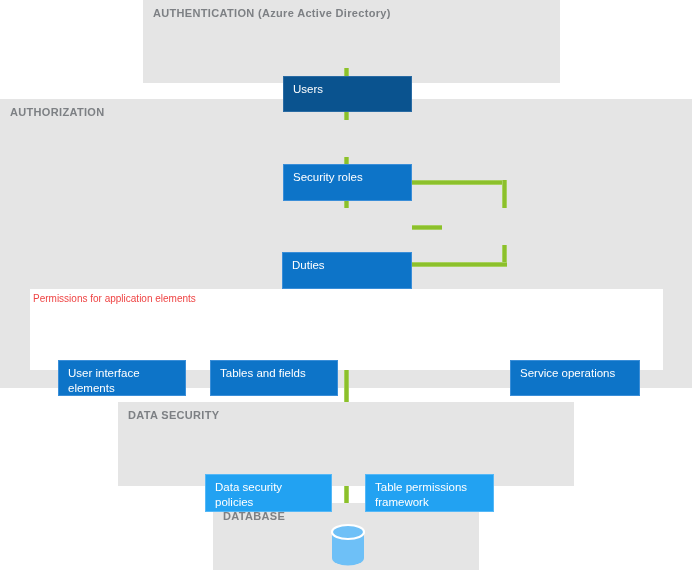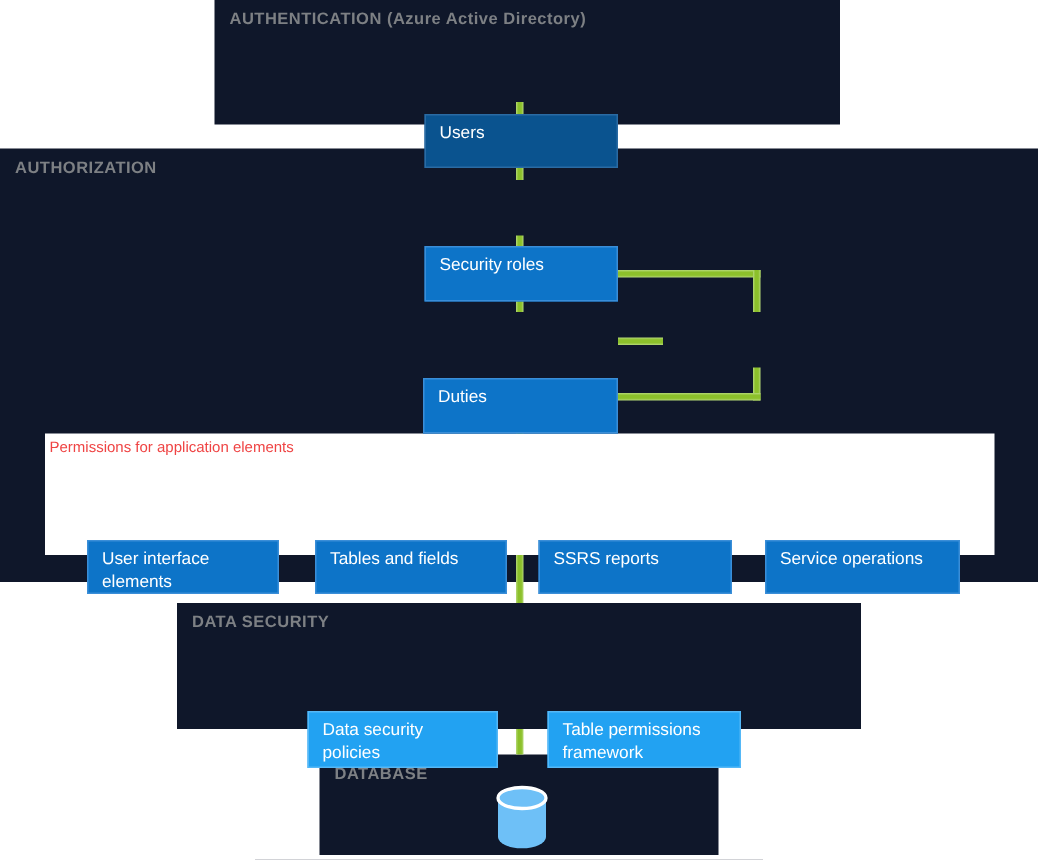--- a/index.html
+++ b/index.html
@@ -1,20 +1,20 @@
 <!DOCTYPE html>
 <html><head>
 <meta charset="utf-8">
 <style>
   html,body{margin:0;padding:0;background:#ffffff;}
   .canvas{
     position:relative;width:692px;height:573px;background:#ffffff;overflow:hidden;
     font-family:"Liberation Sans","DejaVu Sans",sans-serif;
   }
-  .section{position:absolute;background:#0f172a;z-index:1;}
+  .section{position:absolute;background:#e5e5e5;z-index:1;}
   .section-label{
     padding:7px 0 0 10px;font-size:11px;font-weight:bold;color:#7d8084;
     letter-spacing:.03em;white-space:nowrap;
   }
   .panel{position:absolute;background:#ffffff;z-index:2;}
   .panel-title{padding:4px 0 0 3px;font-size:10px;color:#ef4444;}
   .node{
     position:absolute;z-index:4;color:#ffffff;font-size:11.5px;line-height:1.3;
     padding:5px 9px;box-sizing:border-box;margin-top:44px;
   }
@@ -64,21 +64,20 @@
 
   <div class="node node--dark" style="left:283px;top:32px;width:129px;height:36px;">Users</div>
 
   <div class="node node--mid" style="left:283px;top:120px;width:129px;height:37px;">Security roles</div>
 
   <div class="node node--mid" style="left:282px;top:208px;width:130px;height:37px;">Duties</div>
 
 
   <div class="node node--mid" style="left:58px;top:316px;width:128px;height:36px;">User interface elements</div>
   <div class="node node--mid" style="left:210px;top:316px;width:128px;height:36px;">Tables and fields</div>
-  <div class="node node--mid" style="left:359px;top:316px;width:129px;height:36px;">SSRS reports</div>
   <div class="node node--mid" style="left:510px;top:316px;width:130px;height:36px;">Service operations</div>
 
   <div class="node node--light" style="left:205px;top:430px;width:127px;height:38px;">Data security policies</div>
   <div class="node node--light" style="left:365px;top:430px;width:129px;height:38px;">Table permissions framework</div>
 
   <div class="db-icon">
     <svg width="38" height="45" viewBox="0 0 38 45" aria-hidden="true">
       <path d="M3 10 L3 36 A16 7.5 0 0 0 35 36 L35 10 Z" fill="#6ec0f7"></path>
       <ellipse cx="19" cy="10" rx="16" ry="7" fill="#6ec0f7" stroke="#ffffff" stroke-width="2.2"></ellipse>
     </svg>

